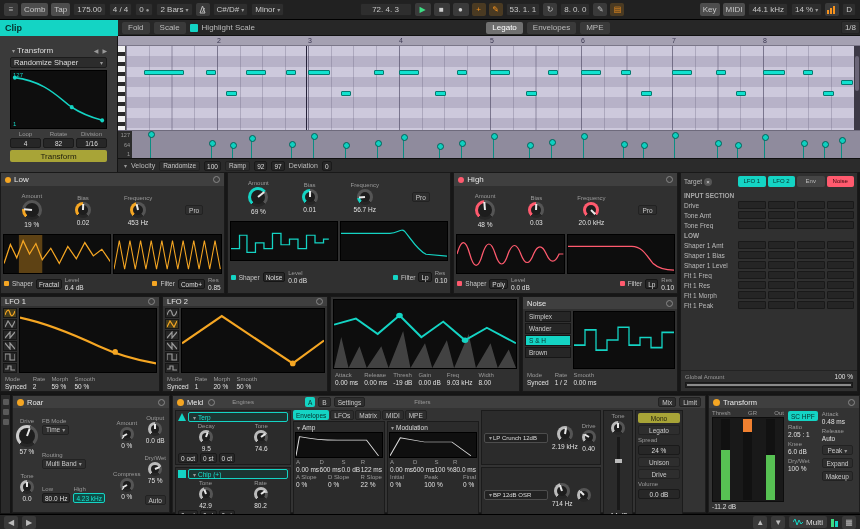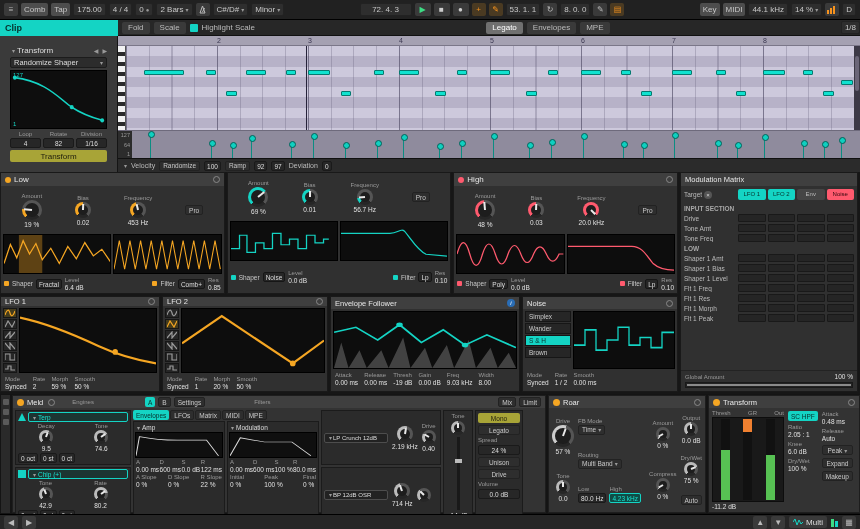--- a/index.html
+++ b/index.html
@@ -668,25 +668,20 @@
             <span class="pv6">20 %</span>
           </span>
         <span class="pcol">
             <span class="lbl6">Smooth</span>
             <span class="pv6">50 %</span>
           </span>
       </div>
     </div>
 
     <div class="lpanel" id="envf">
-      <div class="lhead">
-          <span>Envelope Follower</span>
-          <span class="sp"></span>
-          <span class="info">i</span>
-        </div>
       <div class="lbody">
         <div class="ldisp">
             <svg viewBox="0 0 100 44" preserveAspectRatio="none">
           <path d="M0,44 L4,24 L8,44 L14,30 L18,44 L26,30 L30,44 L38,20 L42,44 L50,28 L54,44 L62,26 L66,44 L74,22 L78,44 L86,28 L90,44 L96,32 L100,44 Z" fill="#5a5a5a" opacity=".7"></path>
           <path d="M0,16 L12,12 L24,22 L36,10 L48,24 L60,14 L72,26 L84,18 L100,28" stroke="#14d4c4" stroke-width="1.2" fill="none"></path>
           <circle cx="36" cy="10" r="1.8" fill="#14d4c4"></circle>
               <circle cx="72" cy="26" r="1.8" fill="#14d4c4"></circle>
         </svg>
           </div>
       </div>
@@ -748,23 +743,20 @@
           </span>
         <span class="pcol">
             <span class="lbl6">Smooth</span>
             <span class="pv6">0.00 ms</span>
           </span>
       </div>
     </div>
   </div>
 
   <div id="matrix">
-    <div class="mhead">
-        <span>Modulation Matrix</span>
-      </div>
     <div class="mtarget">
       <span class="mlabel">
           <span>Target</span>
           <span class="mx">×</span>
         </span>
       <span class="mtab c">LFO 1</span>
       <span class="mtab c">LFO 2</span>
       <span class="mtab g">Env</span>
       <span class="mtab p">Noise</span>
     </div>
@@ -850,20 +842,94 @@
         </div>
       <div class="mslider"></div>
     </div>
   </div>
 
   <div id="bottom">
     <div id="rail">
       <span class="rail-ic"></span>
       <span class="rail-ic"></span>
       <span class="rail-ic"></span>
+    </div>
+
+    <div class="dev" id="roar">
+      <div class="dhead">
+        <span class="ondot"></span>
+        <span>Roar</span>
+        <span class="sp"></span>
+          <span class="hic"></span>
+      </div>
+      <div class="roar-body">
+        <div class="rcol">
+          <div class="kgroup">
+              <span class="lbl6">Drive</span>
+              <div class="knob k22" style="--r:200deg;--p:155deg;--c:#ccc"></div>
+              <span class="pv6">57 %</span>
+            </div>
+          <div class="kgroup">
+              <span class="lbl6">Tone</span>
+              <div class="knob k14" style="--r:180deg"></div>
+              <span class="pv6">0.0</span>
+            </div>
+        </div>
+        <div class="rcol l" style="flex:1">
+          <span class="pcol">
+              <span class="lbl6">FB Mode</span>
+              <span class="chip dark sm">
+                <span>Time</span>
+                <span class="caret">▾</span>
+              </span>
+            </span>
+          <span class="pcol">
+              <span class="lbl6">Routing</span>
+              <span class="chip dark sm">
+                <span>Multi Band</span>
+                <span class="caret">▾</span>
+              </span>
+            </span>
+          <div class="row" style="gap:3px">
+            <span class="pcol">
+                <span class="lbl6">Low</span>
+                <span class="valbox">80.0 Hz</span>
+              </span>
+            <span class="pcol">
+                <span class="lbl6">High</span>
+                <span class="valbox cyanbox">4.23 kHz</span>
+              </span>
+          </div>
+        </div>
+        <div class="rcol">
+          <div class="kgroup">
+              <span class="lbl6">Amount</span>
+              <div class="knob k14" style="--r:60deg;--p:10deg"></div>
+              <span class="pv6">0 %</span>
+            </div>
+          <div class="kgroup">
+              <span class="lbl6">Compress</span>
+              <div class="knob k14" style="--r:60deg;--p:10deg"></div>
+              <span class="pv6">0 %</span>
+            </div>
+        </div>
+        <div class="rcol">
+          <div class="kgroup">
+              <span class="lbl6">Output</span>
+              <div class="knob k14" style="--r:180deg"></div>
+              <span class="pv6">0.0 dB</span>
+            </div>
+          <div class="kgroup">
+              <span class="lbl6">Dry/Wet</span>
+              <div class="knob k14" style="--r:247deg;--p:202deg"></div>
+              <span class="pv6">75 %</span>
+            </div>
+          <span class="chip dark sm">Auto</span>
+        </div>
+      </div>
     </div>
 
     <div class="dev" id="meld">
       <div class="dhead">
         <span class="ondot"></span>
         <span>Meld</span>
         <span class="hic"></span>
         <span style="margin-left:14px" class="lbl6">Engines</span>
         <span style="margin-left:48px" class="chip cyan sm">A</span>
         <span class="chip dark sm">B</span>
@@ -1068,94 +1134,20 @@
 
         <div class="voice-col">
           <span class="chip olive">Mono</span>
           <span class="chip dark sm">Legato</span>
           <span class="lbl6">Spread</span>
           <span class="valbox">24 %</span>
           <span class="chip dark sm">Unison</span>
           <span class="chip dark sm">Drive</span>
           <span class="lbl6">Volume</span>
           <span class="valbox">0.0 dB</span>
-        </div>
-      </div>
-    </div>
-
-    <div class="dev" id="roar">
-      <div class="dhead">
-        <span class="ondot"></span>
-        <span>Roar</span>
-        <span class="sp"></span>
-          <span class="hic"></span>
-      </div>
-      <div class="roar-body">
-        <div class="rcol">
-          <div class="kgroup">
-              <span class="lbl6">Drive</span>
-              <div class="knob k22" style="--r:200deg;--p:155deg;--c:#ccc"></div>
-              <span class="pv6">57 %</span>
-            </div>
-          <div class="kgroup">
-              <span class="lbl6">Tone</span>
-              <div class="knob k14" style="--r:180deg"></div>
-              <span class="pv6">0.0</span>
-            </div>
-        </div>
-        <div class="rcol l" style="flex:1">
-          <span class="pcol">
-              <span class="lbl6">FB Mode</span>
-              <span class="chip dark sm">
-                <span>Time</span>
-                <span class="caret">▾</span>
-              </span>
-            </span>
-          <span class="pcol">
-              <span class="lbl6">Routing</span>
-              <span class="chip dark sm">
-                <span>Multi Band</span>
-                <span class="caret">▾</span>
-              </span>
-            </span>
-          <div class="row" style="gap:3px">
-            <span class="pcol">
-                <span class="lbl6">Low</span>
-                <span class="valbox">80.0 Hz</span>
-              </span>
-            <span class="pcol">
-                <span class="lbl6">High</span>
-                <span class="valbox cyanbox">4.23 kHz</span>
-              </span>
-          </div>
-        </div>
-        <div class="rcol">
-          <div class="kgroup">
-              <span class="lbl6">Amount</span>
-              <div class="knob k14" style="--r:60deg;--p:10deg"></div>
-              <span class="pv6">0 %</span>
-            </div>
-          <div class="kgroup">
-              <span class="lbl6">Compress</span>
-              <div class="knob k14" style="--r:60deg;--p:10deg"></div>
-              <span class="pv6">0 %</span>
-            </div>
-        </div>
-        <div class="rcol">
-          <div class="kgroup">
-              <span class="lbl6">Output</span>
-              <div class="knob k14" style="--r:180deg"></div>
-              <span class="pv6">0.0 dB</span>
-            </div>
-          <div class="kgroup">
-              <span class="lbl6">Dry/Wet</span>
-              <div class="knob k14" style="--r:247deg;--p:202deg"></div>
-              <span class="pv6">75 %</span>
-            </div>
-          <span class="chip dark sm">Auto</span>
         </div>
       </div>
     </div>
 
     <div class="dev" id="comp">
       <div class="dhead">
         <span class="ondot"></span>
         <span>Transform</span>
         <span class="sp"></span>
           <span class="hic"></span>

